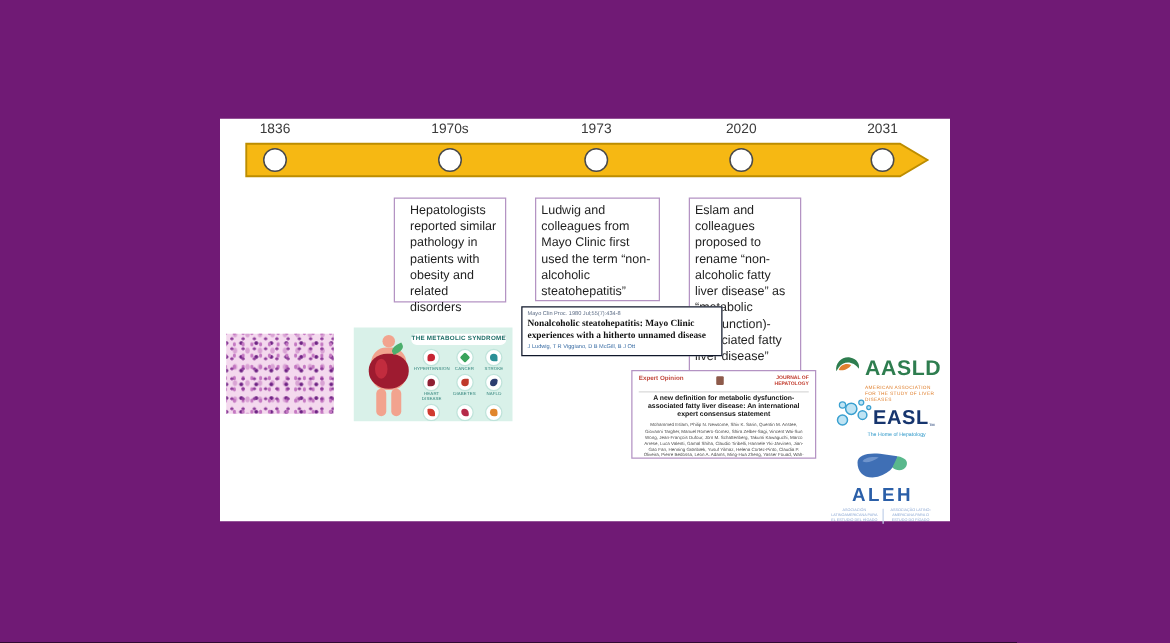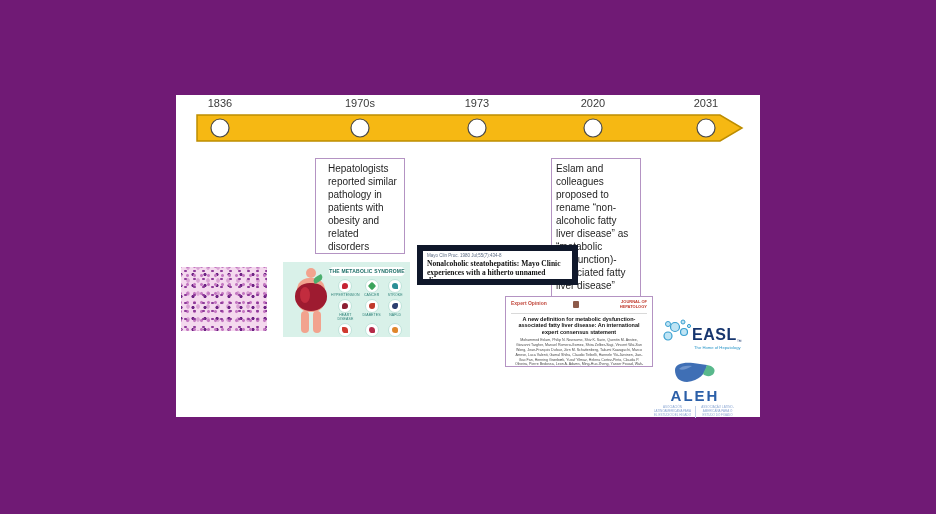--- a/index.html
+++ b/index.html
@@ -9,21 +9,21 @@
 
   
   .year-label{position:absolute;top:2px;width:70px;margin-left:-35px;text-align:center;
     font-size:11px;color:#3a3a3a;}
   .tl-svg{position:absolute;left:20px;top:18px;}
 
   
   .ebox{position:absolute;background:#fff;border:1px solid #b493c3;box-sizing:border-box;
     padding:3px 4px;font-size:10px;line-height:1.3;color:#1f1f1f;}
   .ebox1{left:3px;top:63px;width:89px;height:97px;}
-  .ebox2{left:139px;top:63px;width:90px;height:96px;padding-left:12px;}
+  .ebox2{left:139px;top:63px;width:90px;height:84px;padding-left:12px;}
   .ebox3{left:252px;top:63px;width:100px;height:83px;}
   .ebox4{left:375px;top:63px;width:90px;height:139px;}
   .ebox5{left:485px;top:63px;width:90px;height:120px;}
 
   
   .histology{position:absolute;left:5px;top:172px;width:86px;height:64px;
     background-color:#f4d9ee;
     background-image:
       radial-gradient(#8e3b9a 1px, rgba(0,0,0,0) 1.7px),
       radial-gradient(#c478c2 1px, rgba(0,0,0,0) 1.6px),
@@ -52,21 +52,21 @@
   .blob{width:6px;height:6px;border-radius:50% 50% 50% 20%;}
   .b0{background:#c62433;} .b1{background:#3aa35b;border-radius:20%;transform:rotate(45deg);}
   .b2{background:#2a8f96;border-radius:50% 50% 10% 50%;} .b3{background:#8e2033;}
   .b4{background:#c0392b;border-radius:50% 10% 50% 50%;} .b5{background:#2c3e70;border-radius:60% 20% 60% 40%;}
   .b6{background:#d03a2f;border-radius:10% 60% 10% 60%;} .b7{background:#b52a49;border-radius:40% 60% 20% 60%;}
   .b8{background:#e0862c;border-radius:50% 50% 30% 60%;}
   .mlabel{font-size:3.5px;color:#2a7f76;line-height:1.1;margin-top:1px;letter-spacing:.1px;}
 
   
   .mayo{position:absolute;left:241px;top:150px;width:161px;height:40px;background:#fff;
-    border:6px solid #0f172a;box-sizing:border-box;padding:2px 4px;overflow:hidden;}
+    border:1px solid #0f172a;box-sizing:border-box;padding:2px 4px;overflow:hidden;}
   .mayo-cite{font-size:4.5px;color:#5b6b84;}
   .mayo-title{font-family:"Liberation Serif","DejaVu Serif",serif;font-weight:bold;font-size:7.5px;
     line-height:1.15;color:#111;margin-top:2px;}
   .mayo-authors{font-size:4.5px;color:#3b6ea5;margin-top:2px;}
 
   
   .jhep{position:absolute;left:329px;top:201px;width:148px;height:71px;background:#fff;
     border:1px solid #b493c3;box-sizing:border-box;padding:3px 5px;overflow:hidden;}
   .jhep-head{display:flex;justify-content:space-between;align-items:flex-start;}
   .jhep-section{font-size:5px;color:#c24a3f;font-weight:bold;}
@@ -75,25 +75,25 @@
   .jhep-rule{border-top:1px solid #d9d9d9;margin:3px 0 2px 0;}
   .jhep-title{font-size:5.5px;font-weight:bold;color:#111;text-align:center;line-height:1.25;margin:2px 4px;}
   .jhep-authors{font-size:3.6px;color:#4a4a4a;text-align:center;line-height:1.35;margin:2px 2px;}
 
   
   .aasld{position:absolute;left:490px;top:188px;width:95px;height:30px;}
   .aasld-row{display:flex;align-items:center;}
   .aasld-name{font-size:17px;font-weight:bold;color:#2e7d4f;letter-spacing:.5px;margin-left:2px;}
   .aasld-tag{font-size:3.8px;color:#e0802f;letter-spacing:.3px;margin-left:26px;margin-top:1px;width:62px;line-height:1.3;}
   .easl{position:absolute;left:486px;top:223px;width:86px;height:44px;}
-  .easl-row{display:flex;align-items:flex-end;}
+  .easl-row{display:flex;align-items:flex-end;justify-content:flex-end;}
   .easl-name{font-size:16px;font-weight:bold;color:#16356e;letter-spacing:.5px;}
   .easl-tm{font-size:5px;color:#16356e;vertical-align:top;}
   .easl-tag{font-size:4.2px;color:#2a96c8;margin-left:32px;margin-top:1px;}
-  .aleh{position:absolute;left:476px;top:266px;width:86px;height:52px;text-align:center;}
+  .aleh{position:absolute;left:487px;top:266px;width:86px;height:52px;text-align:center;}
   .aleh-name{font-size:15px;font-weight:bold;color:#2b5fa8;letter-spacing:2px;margin-top:-2px;}
   .aleh-tags{display:flex;justify-content:center;gap:3px;margin-top:2px;}
   .aleh-tag{font-size:3px;color:#8aa6d3;width:38px;line-height:1.3;text-transform:uppercase;}
   .aleh-sep{width:1px;background:#c4d2ea;}
 </style>
 </head>
 <body>
 
 <div class="stage">
   <div class="slide">
@@ -107,20 +107,21 @@
     <svg class="tl-svg" width="548" height="30" viewBox="0 0 548 30">
       <polygon points="1,2 524,2 546,15 524,28 1,28" fill="#F6B813" stroke="#BD8D00" stroke-width="1.5"></polygon>
       <circle cx="24" cy="15" r="9" fill="#fff" stroke="#4a4a4a" stroke-width="1.2"></circle>
       <circle cx="164" cy="15" r="9" fill="#fff" stroke="#4a4a4a" stroke-width="1.2"></circle>
       <circle cx="281" cy="15" r="9" fill="#fff" stroke="#4a4a4a" stroke-width="1.2"></circle>
       <circle cx="397" cy="15" r="9" fill="#fff" stroke="#4a4a4a" stroke-width="1.2"></circle>
       <circle cx="510" cy="15" r="9" fill="#fff" stroke="#4a4a4a" stroke-width="1.2"></circle>
     </svg>
 
     <div class="ebox ebox2">Hepatologists reported similar pathology in patients with obesity and related disorders</div>
+    <div class="ebox ebox3">Ludwig and colleagues from Mayo Clinic first used the term “non-alcoholic steatohepatitis”</div>
     <div class="ebox ebox4">Eslam and colleagues proposed to rename “non-alcoholic fatty liver disease” as “metabolic (dysfunction)-associated fatty liver disease”</div>
 
     <div class="histology"></div>
 
     <div class="mets">
       <div class="person">
         <div class="p-head"></div>
         <div class="p-body"></div>
         <div class="p-apple"></div>
         <div class="p-leaf"></div>
@@ -193,20 +194,30 @@
       <div class="jhep-head">
         <div class="jhep-section">Expert Opinion</div>
         <div class="jhep-logo"></div>
         <div class="jhep-journal">JOURNAL OF HEPATOLOGY</div>
       </div>
       <div class="jhep-rule"></div>
       <div class="jhep-title">A new definition for metabolic dysfunction-associated fatty liver disease: An international expert consensus statement</div>
       <div class="jhep-authors">Mohammed Eslam, Philip N. Newsome, Shiv K. Sarin, Quentin M. Anstee, Giovanni Targher, Manuel Romero-Gomez, Shira Zelber-Sagi, Vincent Wai-Sun Wong, Jean-François Dufour, Jörn M. Schattenberg, Takumi Kawaguchi, Marco Arrese, Luca Valenti, Gamal Shiha, Claudio Tiribelli, Hannele Yki-Järvinen, Jian-Gao Fan, Henning Grønbæk, Yusuf Yilmaz, Helena Cortez-Pinto, Claudia P. Oliveira, Pierre Bedossa, Leon A. Adams, Ming-Hua Zheng, Yasser Fouad, Wah-Kheong Chan, Nahum Mendez-Sanchez, Sang Hoon Ahn, Laurent Castera, Elisabetta Bugianesi, Vlad Ratziu, Jacob George</div>
     </div>
 
+    <div class="aasld">
+      <div class="aasld-row">
+        <svg width="24" height="24" viewBox="0 0 24 24">
+          <path d="M3,14 C2,7 8,2 14,3 C20,4 22,9 21,12 C17,6 9,5 5,11 Z" fill="#2e7d4f"></path>
+          <path d="M5,13 C6,9 11,7 15,9 C13,12 9,14 5,13 Z" fill="#e0802f"></path>
+        </svg>
+        <span class="aasld-name">AASLD</span>
+      </div>
+      <div class="aasld-tag">AMERICAN ASSOCIATION FOR THE STUDY OF LIVER DISEASES</div>
+    </div>
 
     <div class="easl">
       <div class="easl-row">
         <svg width="30" height="26" viewBox="0 0 30 26">
           <circle cx="6" cy="18" r="4" fill="#bfe4f4" stroke="#3aa0d0" stroke-width="1.2"></circle>
           <circle cx="13" cy="9" r="4.5" fill="#bfe4f4" stroke="#3aa0d0" stroke-width="1.2"></circle>
           <circle cx="22" cy="14" r="3.5" fill="#bfe4f4" stroke="#3aa0d0" stroke-width="1.2"></circle>
           <circle cx="6" cy="6" r="2.5" fill="#bfe4f4" stroke="#3aa0d0" stroke-width="1"></circle>
           <circle cx="21" cy="4" r="2" fill="#bfe4f4" stroke="#3aa0d0" stroke-width="1"></circle>
           <circle cx="27" cy="8" r="1.6" fill="#bfe4f4" stroke="#3aa0d0" stroke-width="1"></circle>

